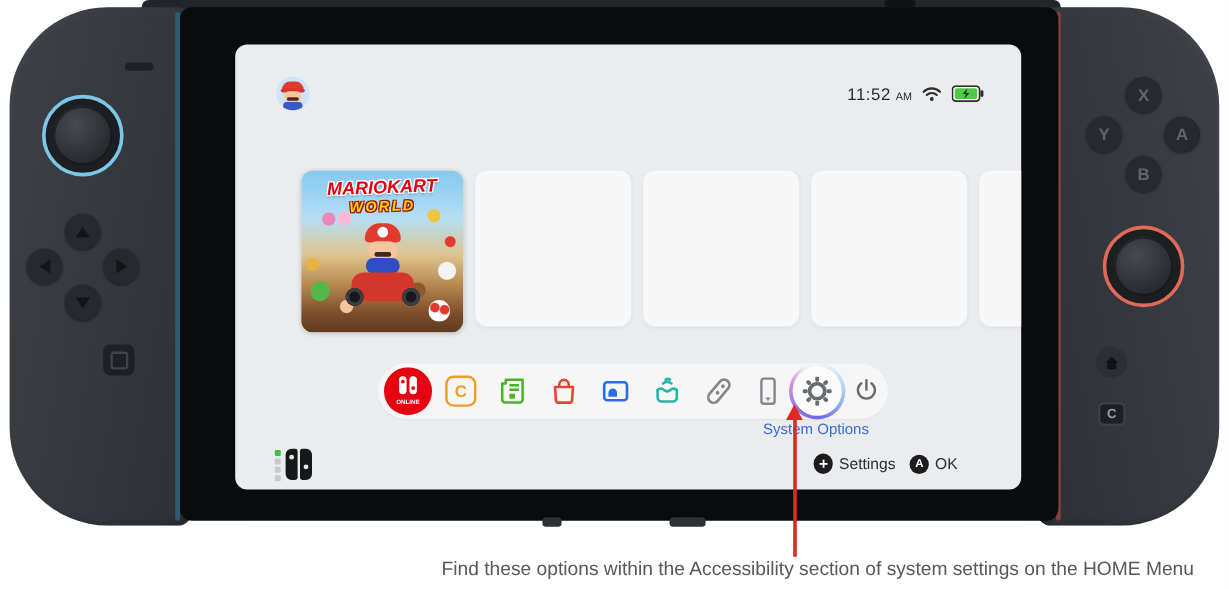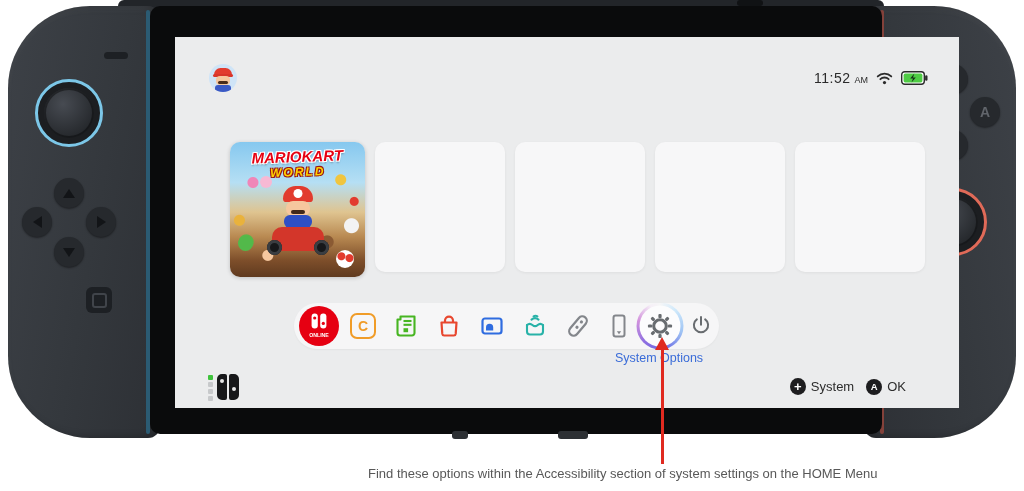--- a/index.html
+++ b/index.html
@@ -13,21 +13,21 @@
   .joycon.left{left:8px;border-radius:82px 12px 12px 82px;
     background:linear-gradient(100deg,#3d4147 0%,#34383d 55%,#2d3035 100%);
     box-shadow:inset -5px 0 8px rgba(0,0,0,.28), inset 0 4px 6px rgba(255,255,255,.05);}
   .joycon.right{left:864px;border-radius:12px 82px 82px 12px;
     background:linear-gradient(260deg,#3d4147 0%,#34383d 55%,#2d3035 100%);
     box-shadow:inset 5px 0 8px rgba(0,0,0,.28), inset 0 4px 6px rgba(255,255,255,.05);}
   .rail{position:absolute;top:10px;width:4px;height:424px;border-radius:2px;}
   .rail.l{left:146px;background:#2b5b73;}
   .rail.r{left:880px;background:#83413a;}
   .tablet{position:absolute;left:150px;top:6px;width:732px;height:428px;background:#0a0b0c;border-radius:10px;}
-  .screen{position:absolute;left:25px;top:31px;width:784px;height:371px;background:#ebeced;overflow:hidden;border-radius:0;}
+  .screen{position:absolute;left:46px;top:31px;width:655px;height:371px;background:#ebeced;overflow:hidden;border-radius:10px;}
   .foot{position:absolute;background:#2d3034;border-radius:3px;z-index:4;}
   .foot.f1{left:452px;top:431px;width:16px;height:8px;}
   .foot.f2{left:558px;top:431px;width:30px;height:8px;}
 
   
   .minus-btn{position:absolute;left:96px;top:46px;width:24px;height:7px;background:#1d2024;border-radius:3.5px;}
   .stick{position:absolute;width:68px;height:68px;border-radius:50%;background:#1c1e21;box-sizing:border-box;}
   .stick.l{left:35px;top:79px;border:3px solid #7cc7e8;}
   .stick.r{left:919px;top:188px;border:3px solid #e06a58;}
   .stick-cap{position:absolute;inset:6px;border-radius:50%;
@@ -126,21 +126,21 @@
   .hint{display:flex;align-items:center;gap:5px;}
   .hint-btn{width:16px;height:16px;border-radius:50%;background:#1d1d1f;color:#fff;
     display:flex;align-items:center;justify-content:center;font-weight:bold;}
   .hint-btn.plus{font-size:13px;padding-bottom:1px;}
   .hint-btn.a{font-size:9.5px;}
 
   
   .arrow-line{position:absolute;left:661px;top:349px;width:2.5px;height:115px;background:#e02a20;z-index:9;}
   .arrow-head{position:absolute;left:655px;top:337px;width:0;height:0;z-index:9;
     border-left:7px solid transparent;border-right:7px solid transparent;border-bottom:13px solid #e02a20;}
-  .caption{position:absolute;left:368px;top:466px;font-size:13px;color:#585858;white-space:nowrap;text-align:right;}
+  .caption{position:absolute;left:368px;top:466px;font-size:16px;color:#585858;white-space:nowrap;text-align:right;}
 </style>
 </head>
 <body>
 
 <div class="stage">
 
   <div class="top-edge"></div>
   <div class="top-nub"></div>
 
   <div class="joycon left">
@@ -345,21 +345,21 @@
         </div>
         <div class="jc-pair">
           <span class="jc l"></span>
           <span class="jc r"></span>
         </div>
       </div>
 
       <div class="footer-hints">
         <div class="hint">
           <span class="hint-btn plus">+</span>
-          <span>System</span>
+          <span>Settings</span>
         </div>
         <div class="hint">
           <span class="hint-btn a">A</span>
           <span>OK</span>
         </div>
       </div>
 
     </div>
   </div>
 

